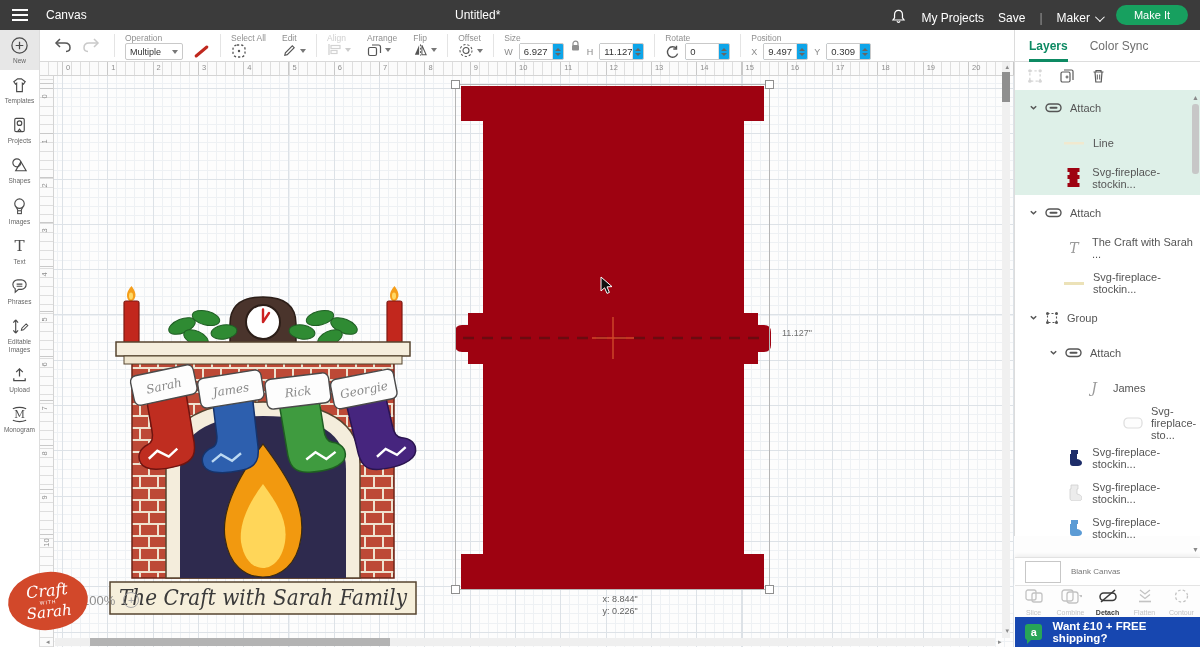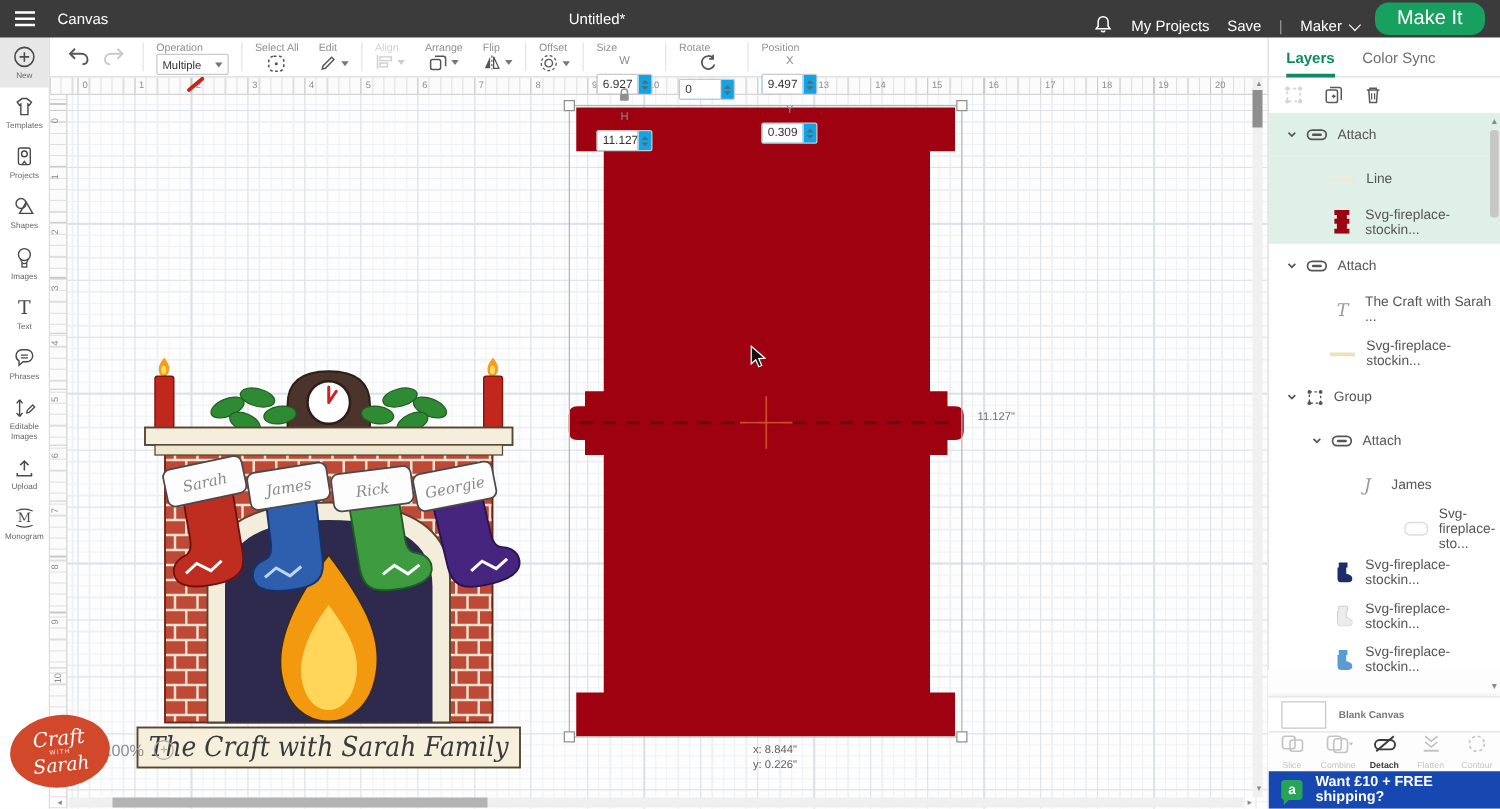--- a/index.html
+++ b/index.html
@@ -10,30 +10,30 @@
   .header { position:absolute; left:0; top:0; width:1200px; height:30px; background:#3b3b3b; display:flex; align-items:center; z-index:40; }
   .hamburger { width:40px; height:30px; display:flex; flex-direction:column; justify-content:center; align-items:center; gap:3px; cursor:pointer; }
   .hamburger i { display:block; width:16px; height:2px; background:#fff; }
   .h-title { color:#fff; font-size:12px; margin-left:6px; }
   .doc-title { position:absolute; left:455px; top:0; height:30px; line-height:30px; color:#fff; font-size:12px; }
   .h-right { margin-left:auto; display:flex; align-items:flex-end; gap:14px; padding-right:12px; color:#fff; font-size:12px; }
   .h-link { cursor:pointer; }
   .h-sep { color:#9a9a9a; }
   .machine { display:flex; align-items:center; gap:5px; cursor:pointer; }
   .chev-dn { width:7px; height:7px; border-right:1.5px solid #fff; border-bottom:1.5px solid #fff; transform:rotate(45deg) translateY(-2px); }
-  .makeit { background:#17a05f; color:#fff; font-size:16px; border:none; border-radius:11px; padding:4px 18px; cursor:pointer; }
+  .makeit { background:#17a05f; color:#fff; font-size:11px; border:none; border-radius:11px; padding:4px 18px; cursor:pointer; }
 
   
   .toolbar { position:absolute; left:40px; top:30px; width:974px; height:32px; background:#fff; border-bottom:1px solid #d9d9d9; display:flex; align-items:stretch; z-index:30; }
   .t-undo-wrap { display:flex; align-items:center; gap:10px; padding:0 12px 0 14px; }
   .tdiv { width:1px; background:#e4e4e4; margin:4px 2px; }
   .tgroup { display:flex; flex-direction:column; padding:3px 8px 0 8px; }
   .tlabel { font-size:8.5px; color:#8f8f8f; margin-bottom:0; white-space:nowrap; }
   .tlabel.dis { color:#cfcfcf; }
-  .tctrl { display:flex; align-items:center; gap:6px; font-size:10px; color:#444;flex-direction:column; }
+  .tctrl { display:flex; align-items:center; gap:6px; font-size:10px; color:#444; }
   .opsel { display:flex; align-items:center; justify-content:space-between; width:58px; height:17px; border:1px solid #c9c9c9; border-radius:2px; font-size:9px; color:#333; padding:0 4px; cursor:pointer; }
   .caret { width:0; height:0; border-left:3.5px solid transparent; border-right:3.5px solid transparent; border-top:4px solid #777; }
   .caret.dis { border-top-color:#ccc; }
   .redpen { width:17px; height:3px; background:#c0281e; border-radius:2px; transform:rotate(-40deg); margin-left:4px; }
   .icbtn { display:flex; align-items:center; gap:3px; cursor:pointer; }
   .numbox { display:flex; align-items:stretch; border:1px solid #c9c9c9; border-radius:2px; height:17px; background:#0ea5e9; }
   .numbox input { border:none; outline:none; width:32px; font-size:9.5px; color:#333; text-align:left; padding-left:4px; font-family:"Liberation Sans",sans-serif; }
   .stepper { width:11px; border-left:1px solid #e0e0e0; display:flex; flex-direction:column; align-items:center; justify-content:center; gap:2px; cursor:pointer; }
   .stepper i.up { width:0;height:0;border-left:3px solid transparent;border-right:3px solid transparent;border-bottom:3.5px solid #666; }
   .stepper i.dn { width:0;height:0;border-left:3px solid transparent;border-right:3px solid transparent;border-top:3.5px solid #666; }
@@ -98,21 +98,21 @@
   .layer-row { display:flex; align-items:center; height:35px; font-size:11px; color:#555; cursor:pointer; position:relative; }
   .layer-row .chev { margin-right:7px; display:flex; }
   .layer-row .gicon { margin-right:8px; display:flex; }
   .layer-row .thumb { width:22px; display:flex; justify-content:center; margin-right:8px; }
   .layer-row.hl { background:#def0e8; }
   .llscroll { position:absolute; right:1px; top:6px; width:7px; height:455px; }
   .llscroll .thumb { position:absolute; top:8px; left:0; width:7px; height:70px; background:#c7c7c7; border-radius:3px; }
   .llscroll .ar { position:absolute; left:0; font-size:7px; color:#8a8a8a; }
   .blankrow { height:28px; border-top:1px solid #e2e2e2; box-shadow:0 -2px 4px rgba(0,0,0,0.06); display:flex; align-items:center; gap:10px; padding-left:10px; background:#fff; }
   .blankrow .sw { width:36px; height:22px; background:#fff; border:1px solid #c7c7c7; }
-  .blankrow .bl { font-size:8px; color:#777; font-weight:bold; }
+  .blankrow .bl { font-size:8px; color:#777; font-weight:normal; }
   .actionbar { height:32px; border-top:1px solid #e4e4e4; display:flex; }
   .act { flex:1; display:flex; flex-direction:column; align-items:center; justify-content:center; gap:1px; cursor:pointer; }
   .act .al { font-size:7px; }
   .act.dis { color:#c3c3c3; } .act.dis .al { color:#c3c3c3; }
   .act.en .al { color:#3a3a3a; font-weight:bold; }
   .promo { height:30px; background:#1747b0; display:flex; align-items:center; gap:10px; padding-left:10px; cursor:pointer; }
   .promo .pic { position:relative; width:18px; height:16px; background:#27a557; border-radius:3px; color:#fff; font-size:11px; font-weight:bold; display:flex; align-items:center; justify-content:center; }
   .promo .pic::after { content:""; position:absolute; left:2px; bottom:-4px; border-left:5px solid #27a557; border-bottom:5px solid transparent; }
   .promo .pt { color:#fff; font-size:11.5px; font-weight:bold; }
 </style>

